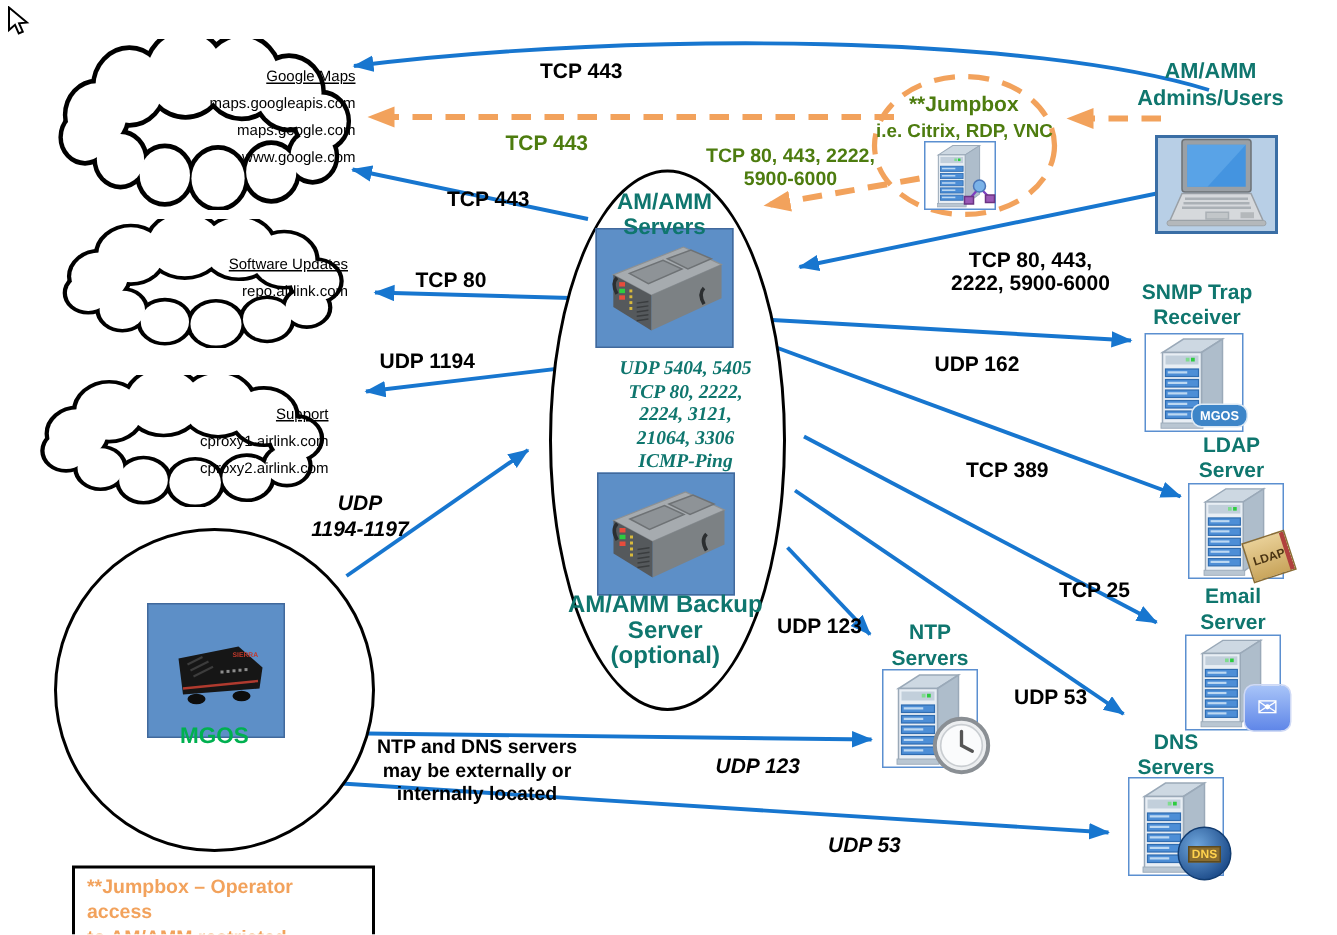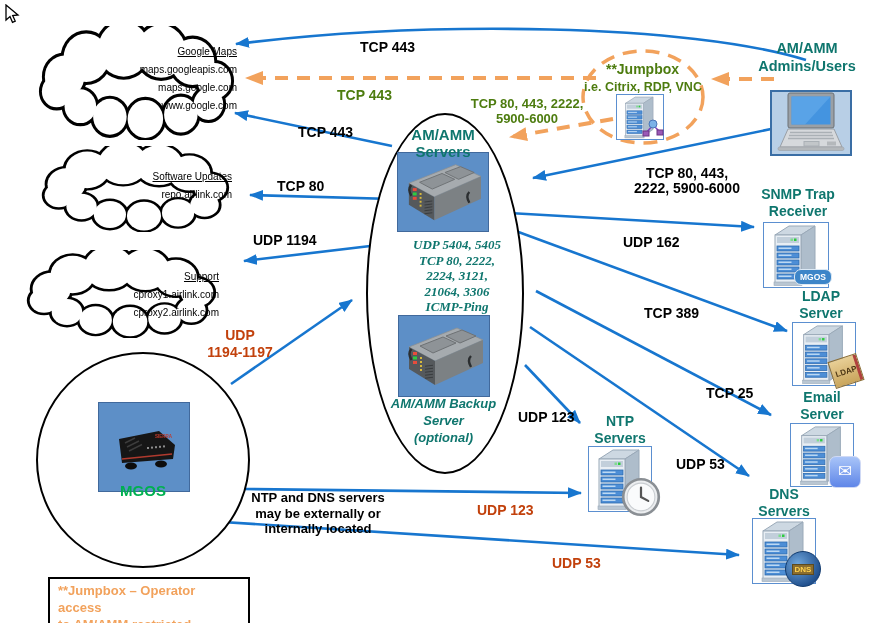--- a/index.html
+++ b/index.html
@@ -2,21 +2,21 @@
 <html><head>
 <meta charset="utf-8">
 <style>
   html,body{margin:0;padding:0;background:#fff;}
   #canvas{position:relative;width:891px;height:623px;background:#fff;overflow:hidden;
           font-family:"Liberation Sans","DejaVu Sans",sans-serif;}
   .abs{position:absolute;}
   .pre{white-space:pre-line;}
   .lbl{position:absolute;font-weight:bold;font-size:13.5px;color:#000;line-height:15px;z-index:5;}
   .lbl.orange{color:#4d7c0f;}
-  .lbl.green{color:#c2410c;}
+  .lbl.green{color:#000000;font-style:italic;}
   .ctr{text-align:center;}
   .cloud{position:absolute;z-index:4;}
   .cloud .cloud-shape{position:absolute;left:0;top:0;width:100%;height:100%;}
   .cloud .cloud-text{position:absolute;left:0;right:0;top:20px;text-align:right;
                      font-size:10px;color:#000;line-height:18px;z-index:2;}
   .cloud .cloud-title{text-decoration:underline;}
   .node-ellipse{position:absolute;border:2.2px solid #000;border-radius:50%;z-index:2;}
   .img-box{position:absolute;background:#5d8fc7;border:1px solid #41699c;z-index:3;}
   .icon-box{position:absolute;background:#fff;border:1.5px solid #5b8fd0;z-index:4;}
   .tower-badge{position:absolute;z-index:5;}
@@ -264,21 +264,21 @@
           <rect x="21" y="45" width="2" height="2"></rect>
      <rect x="21" y="49" width="2" height="2"></rect>
           <rect x="21" y="53" width="2" height="2"></rect>
         </g>
   <g stroke="#3a3d3f" stroke-width="1">
           <path d="M26,46 h8 M26,49 h8 M26,52 h8 M26,55 h8 M26,58 h8" transform="skewY(-8) translate(0,8)"></path>
         </g>
   <path d="M12.5,33 q-4,4 0,11" stroke="#2b2e30" stroke-width="2.4" fill="none"></path>
   <path d="M72,40 q-4,4 0,11" stroke="#2b2e30" stroke-width="2.4" fill="none"></path>
       </svg></div>
-  <div class="node-label pre" style="left:371px;top:395px;width:145px;font-size:13px;font-style:italic;z-index:4;">AM/AMM Backup
+  <div class="node-label pre" style="left:371px;top:395px;width:145px;font-size:16px;z-index:4;">AM/AMM Backup
 Server
 (optional)</div>
 
   <svg class="abs" style="left:580px;top:48px;z-index:3;" width="126" height="98" viewBox="0 0 126 98">
     <ellipse cx="63" cy="49" rx="60" ry="46" fill="none" stroke="#f2a25c" stroke-width="3.5" stroke-dasharray="14 9"></ellipse>
   </svg>
   <div class="lbl orange ctr" style="left:595px;top:62px;width:95px;font-size:14px;">**Jumpbox</div>
   <div class="lbl orange ctr" style="left:578px;top:80px;width:130px;font-size:12.5px;">i.e. Citrix, RDP, VNC</div>
   <div class="icon-box" style="left:616px;top:94px;width:46px;height:44px;">
       <div style="position:relative;width:100%;height:100%;"><svg width="100%" height="100%" viewBox="0 0 62 64">

